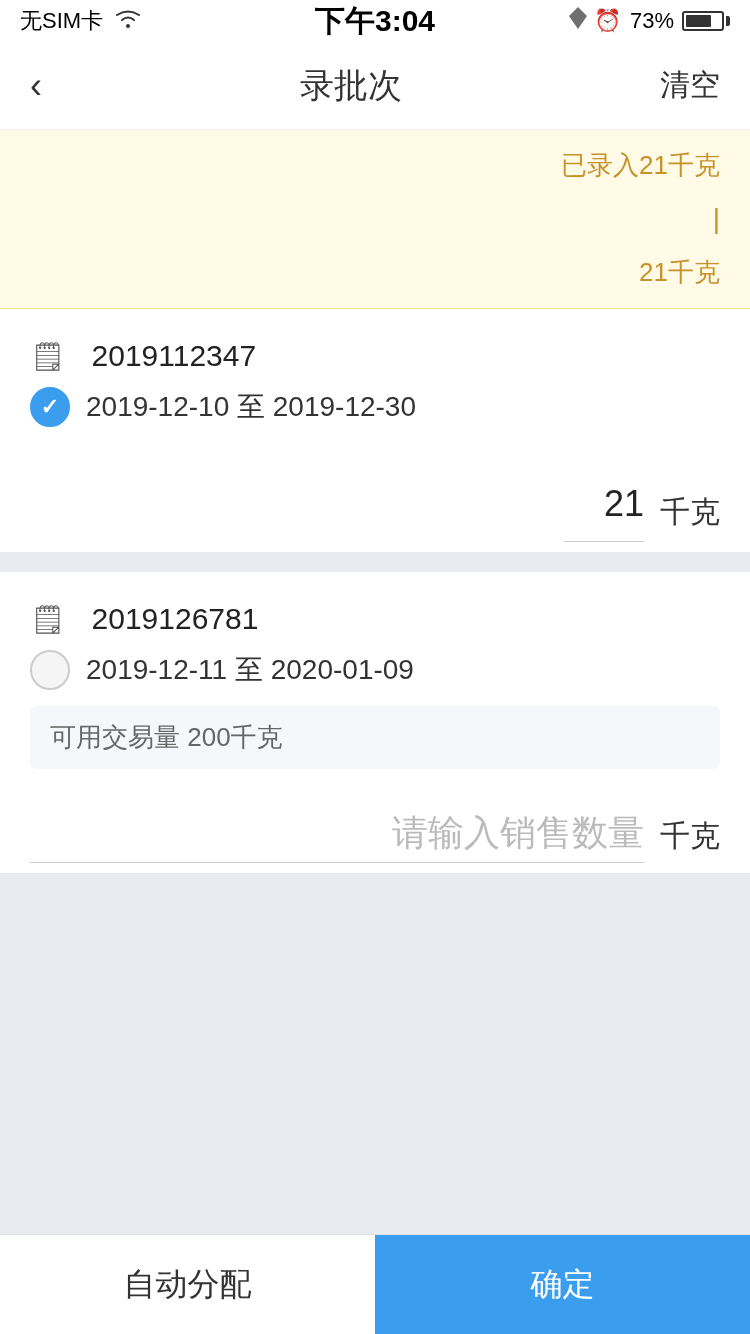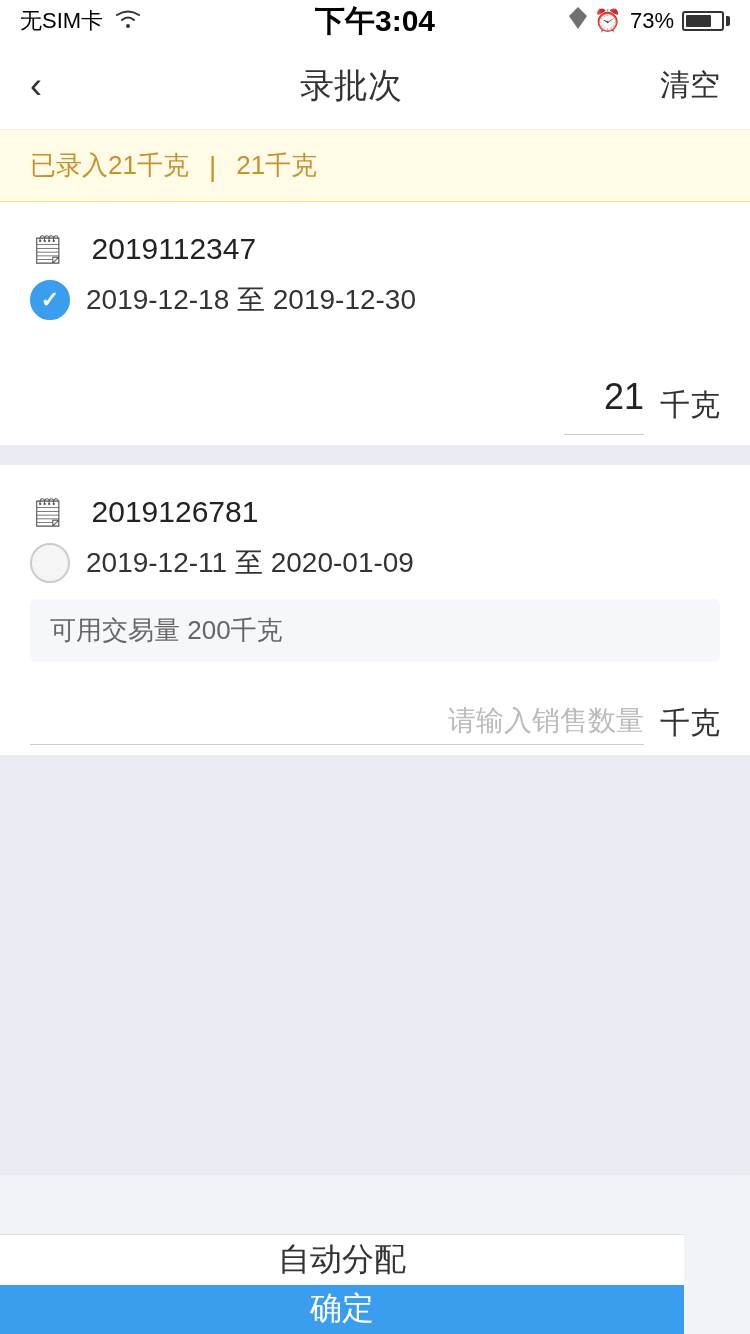--- a/index.html
+++ b/index.html
@@ -94,20 +94,21 @@
     }
 
     
     .info-bar {
       background: #fffbe6;
       padding: 18px 30px;
       display: flex;
       align-items: flex-end;
       gap: 20px;
       border-bottom: 1px solid #f0e68c;
+      flex-direction: column;
     }
     .info-item {
       font-size: 26px;
       color: #c8922a;
     }
     .info-divider {
       color: #c8922a;
       font-size: 28px;
     }
 
@@ -210,21 +211,21 @@
     
     .input-row {
       display: flex;
       align-items: center;
       justify-content: flex-end;
       padding: 20px 30px 10px 30px;
       background: #fff;
       gap: 16px;
     }
     .input-placeholder {
-      font-size: 28px;
+      font-size: 36px;
       color: #bbb;
       flex: 1;
       text-align: right;
     }
     .input-unit {
       font-size: 30px;
       color: #333;
     }
     .input-underline {
       border-bottom: 1px solid #ccc;
@@ -235,26 +236,25 @@
     .empty-area {
       background: #e8ecf2;
       flex: 1;
       min-height: 400px;
     }
 
     
     .bottom-bar {
       position: fixed;
       bottom: 0;
-      width: 684px;
+      width: 750px;
       height: 100px;
       display: flex;
       background: #fff;
       border-top: 1px solid #e0e0e0;
-      flex-direction: column;
     }
     .btn-auto {
       flex: 1;
       display: flex;
       align-items: center;
       justify-content: center;
       font-size: 32px;
       color: #333;
       background: #fff;
       border: none;
@@ -317,21 +317,21 @@
   <span class="info-item">21千克</span>
 </div>
 
 <div class="batch-card">
   <div class="batch-header">
     <span class="batch-icon">🗒</span>
     <span class="batch-id">2019112347</span>
   </div>
   <div class="batch-date-row">
     <div class="radio-circle checked"></div>
-    <span class="batch-date">2019-12-18 至 2019-12-30</span>
+    <span class="batch-date">2019-12-10 至 2019-12-30</span>
   </div>
 </div>
 
 <div class="qty-row">
   <div class="qty-underline">
     <span class="qty-value">21</span>
   </div>
   <span class="qty-unit">千克</span>
 </div>
 

